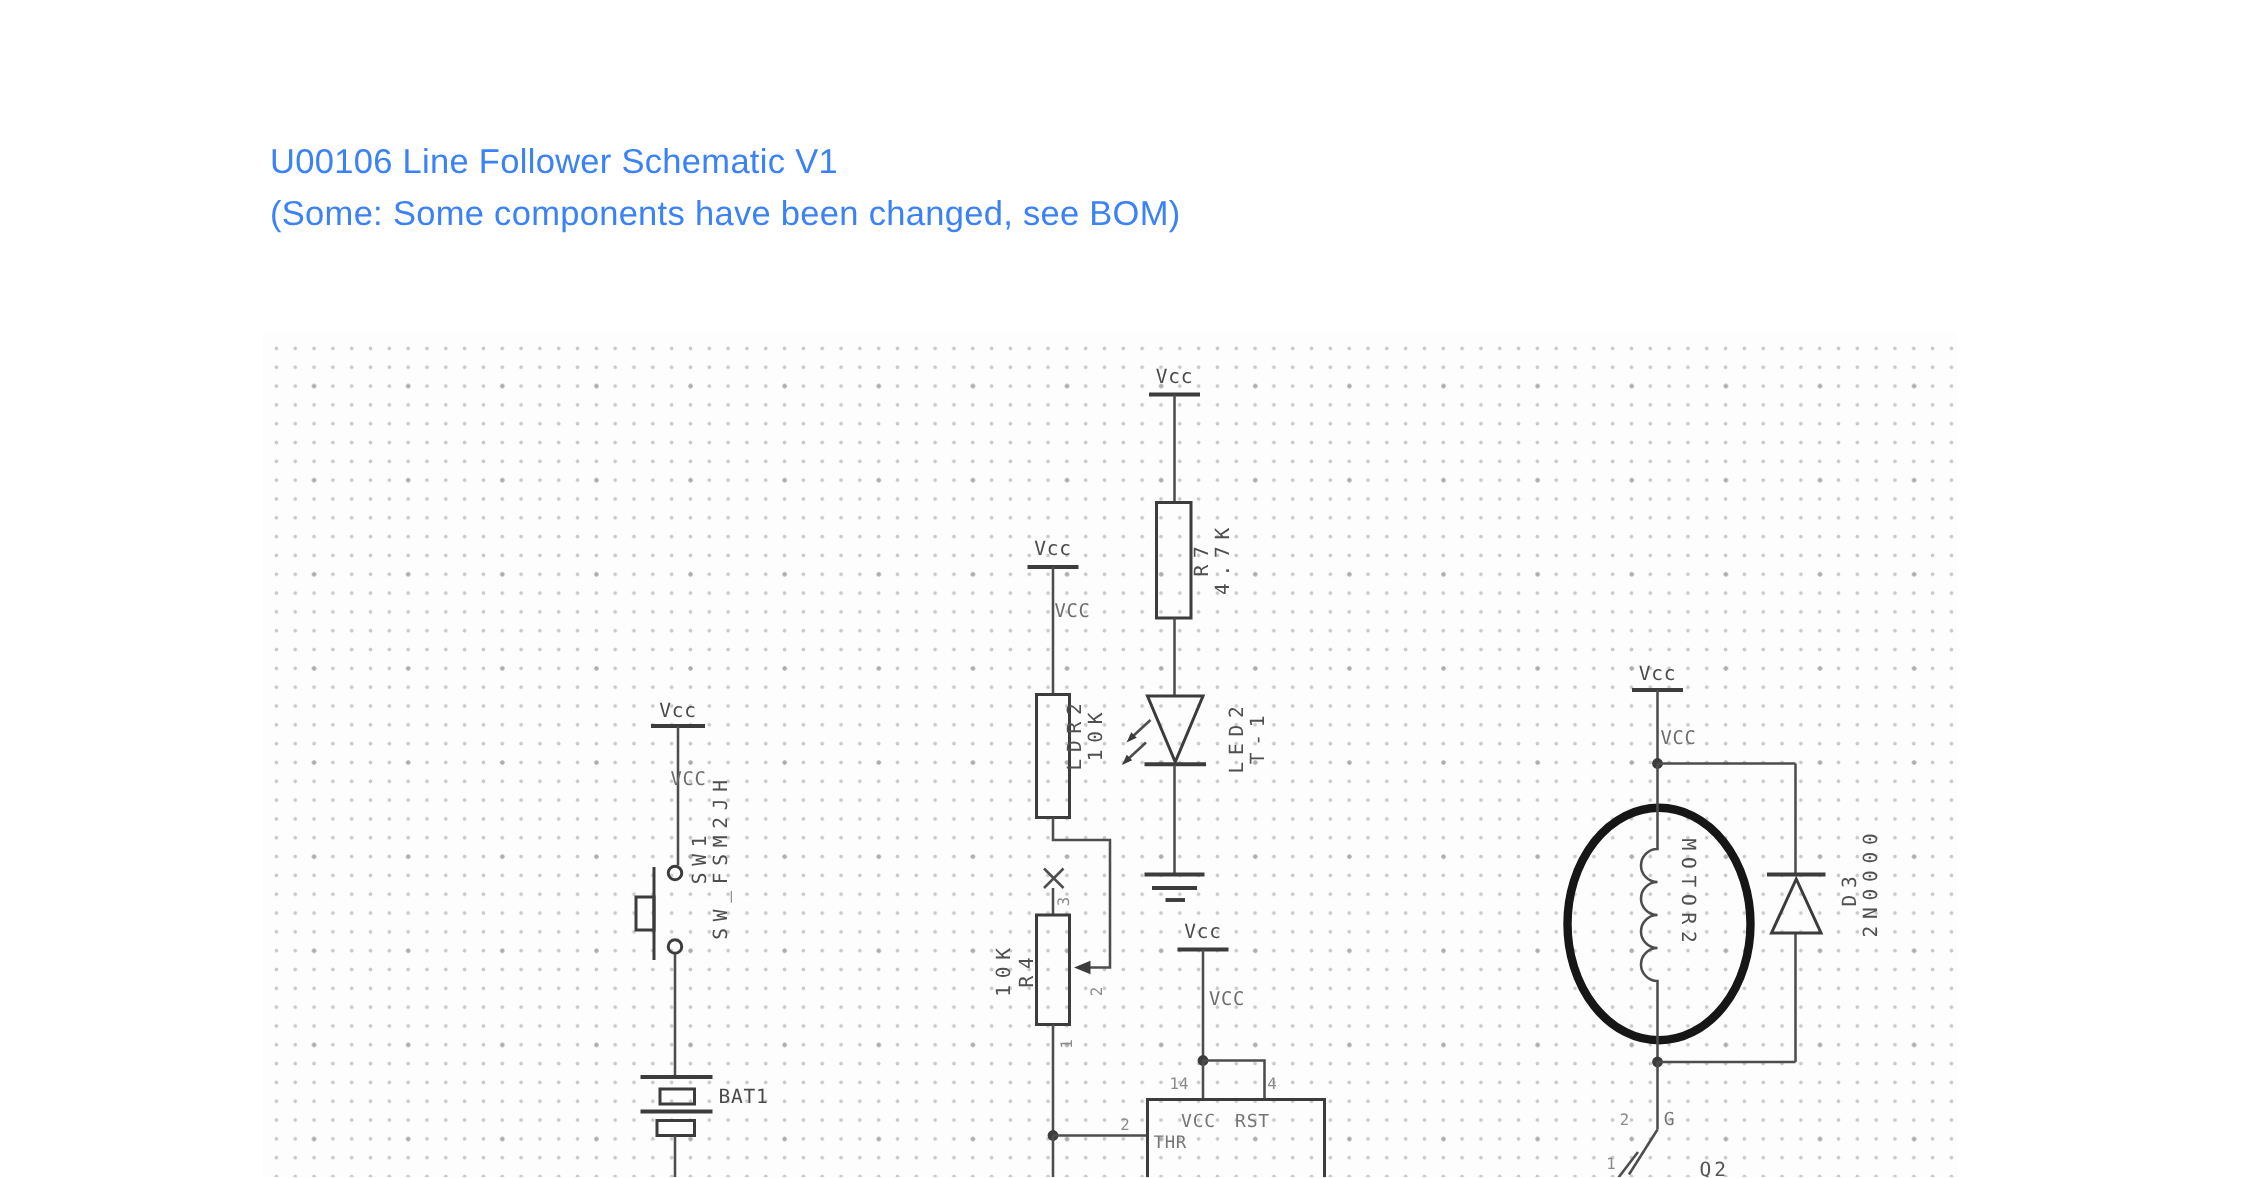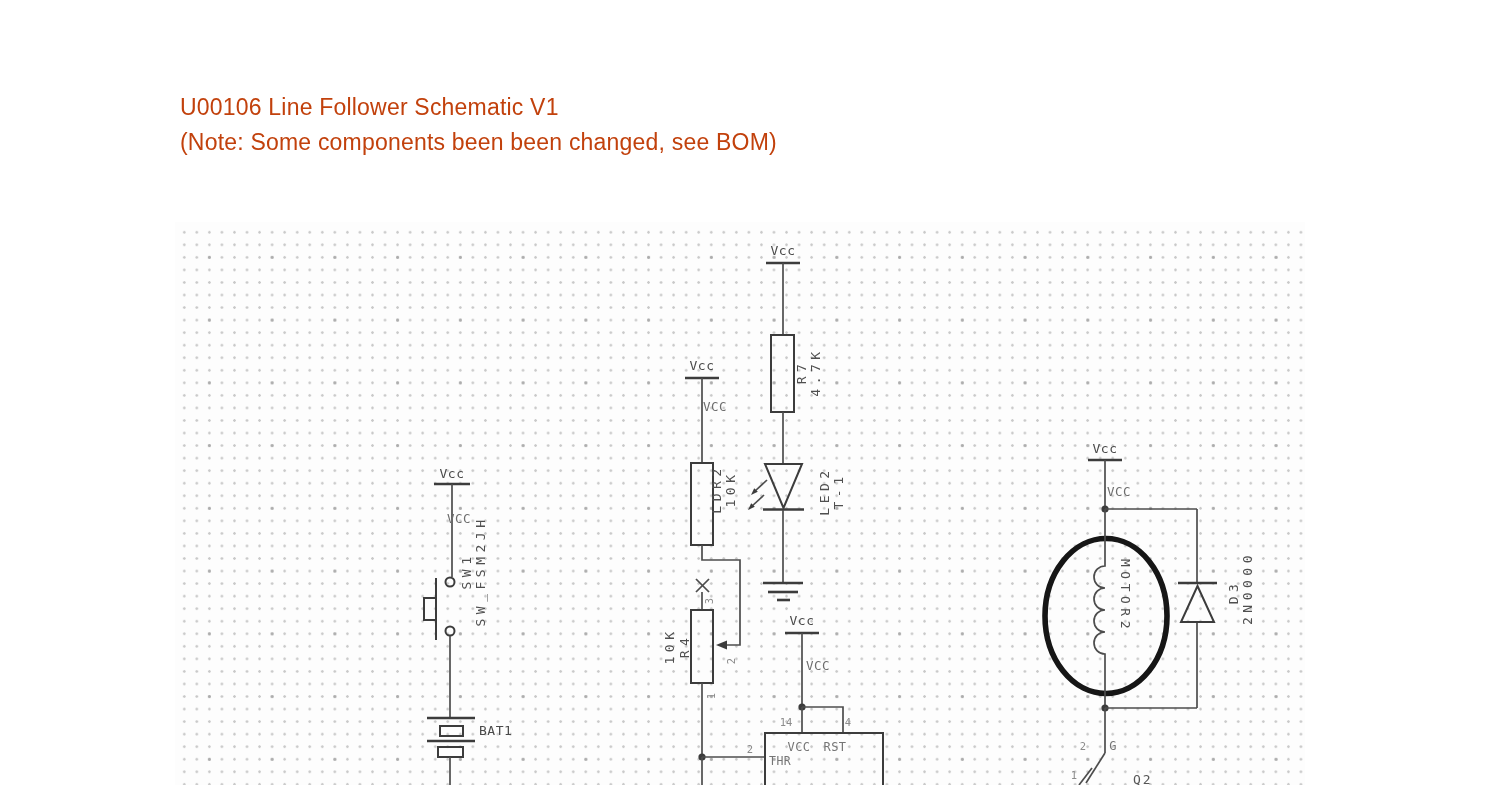--- a/index.html
+++ b/index.html
@@ -1,18 +1,18 @@
 <!DOCTYPE html>
 <html><head>
 <meta charset="utf-8">
 <style>
   html,body{margin:0;padding:0;background:#ffffff;}
   .page{position:relative;width:1500px;height:785px;background:#ffffff;overflow:hidden;
         font-family:"Liberation Sans",sans-serif;}
-  .title{position:absolute;left:180px;top:90px;color:#c2410c;font-size:23px;
+  .title{position:absolute;left:180px;top:90px;color:#3b82f6;font-size:23px;
          line-height:35px;letter-spacing:.2px;}
   .sch{position:absolute;left:175px;top:222px;width:1130px;height:563px;
        background-color:#fdfdfd;
        background-image:
          radial-gradient(circle,#adadad 1.2px,rgba(0,0,0,0) 1.7px),
          radial-gradient(circle,#c9c9c9 1.05px,rgba(0,0,0,0) 1.5px);
        background-size:62.75px 62.75px,12.55px 12.55px;
        background-position:3px 4px,3px 4px;}
   .sch svg{position:absolute;left:0;top:0;}
   .w{stroke:#4d4d4d;stroke-width:1.7;fill:none;}
@@ -30,21 +30,21 @@
   .ti2{fill:#757575;font-size:11.5px;letter-spacing:.5px;}
   .tq{fill:#555555;font-size:13px;letter-spacing:2px;}
 </style>
 </head>
 <body>
 
 <div class="page">
 
   <div class="title">
     <div>U00106 Line Follower Schematic  V1</div>
-    <div>(Note: Some components been been changed, see BOM)</div>
+    <div>(Some: Some components have been changed, see BOM)</div>
   </div>
 
   <div class="sch">
     <svg width="1130" height="563" viewBox="175 222 1130 563">
 
       <g>
         <text class="tv" x="452" y="478" text-anchor="middle">Vcc</text>
         <line class="bar" x1="434" y1="484" x2="470" y2="484"></line>
         <line class="w" x1="452" y1="484" x2="452" y2="577"></line>
         <text class="tn" x="447" y="523">VCC</text>

